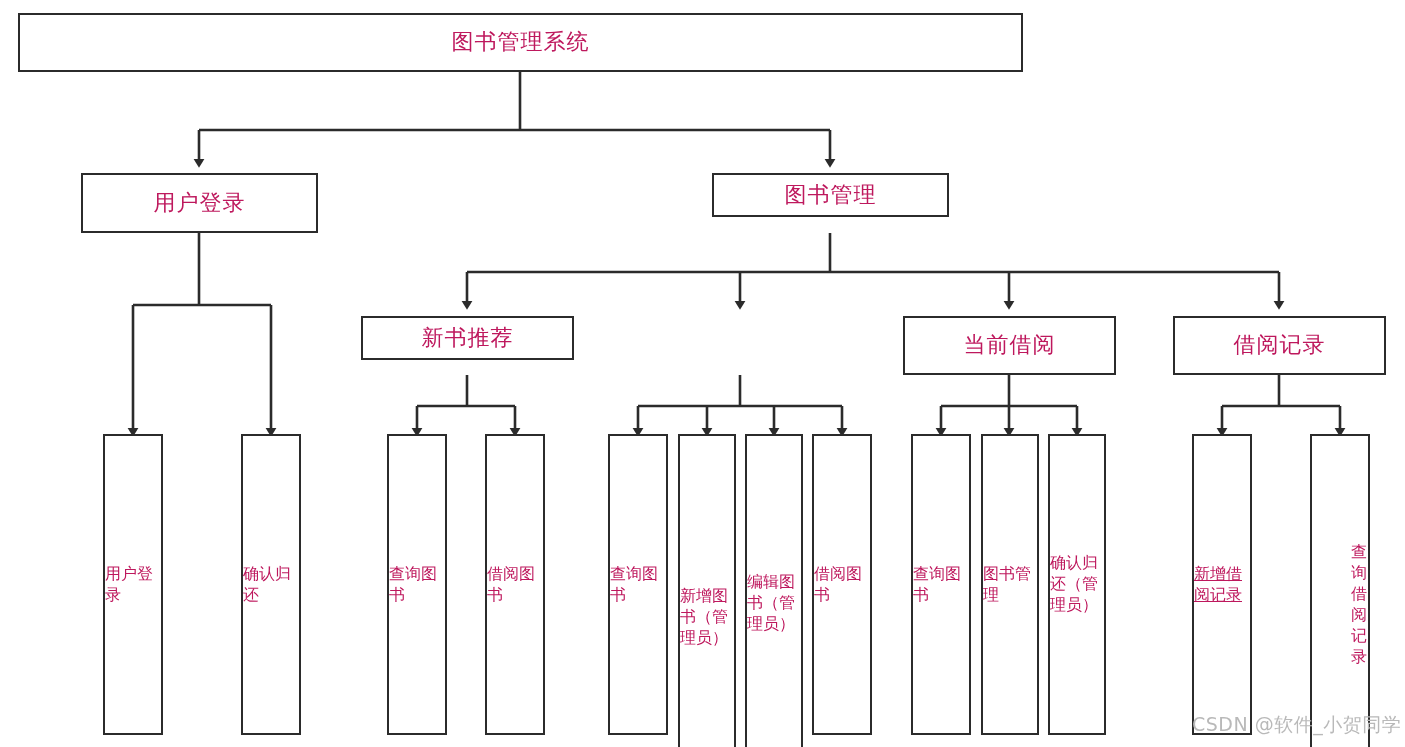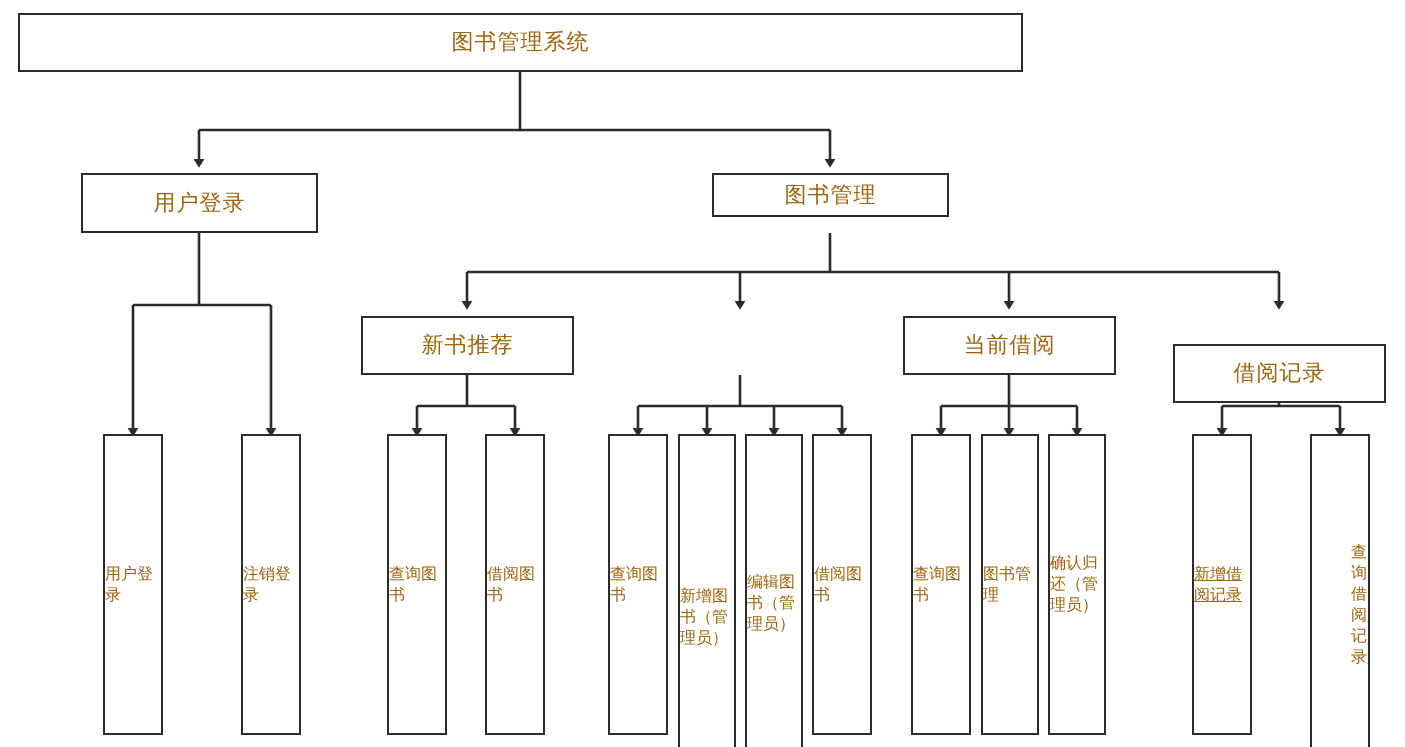--- a/index.html
+++ b/index.html
@@ -27,21 +27,21 @@
     pointer-events: none;
   }
   .node {
     position: absolute;
     box-sizing: border-box;
     background: #ffffff;
     border: 2.5px solid #2b2b2b;
     display: flex;
     align-items: center;
     justify-content: center;
-    color: #a16207;
+    color: #be185d;
   }
   .node-h {
     font-size: 21px;
     letter-spacing: 1px;
     line-height: 1.2;
     white-space: nowrap;
   }
   .node.root .node-h,
   .node.lvl1 .node-h,
   .node.lvl2 .node-h {
@@ -115,35 +115,35 @@
     <span class="node-h">图书管理系统</span>
   </div>
 
   <div class="node lvl1" style="left:81px; top:173px; width:237px; height:60px;">
     <span class="node-h">用户登录</span>
   </div>
   <div class="node lvl1" style="left:712px; top:173px; width:237px; height:44px;">
     <span class="node-h">图书管理</span>
   </div>
 
-  <div class="node lvl2" style="left:361px; top:316px; width:213px; height:59px;">
+  <div class="node lvl2" style="left:361px; top:316px; width:213px; height:44px;">
     <span class="node-h">新书推荐</span>
   </div>
   <div class="node lvl2" style="left:903px; top:316px; width:213px; height:59px;">
     <span class="node-h">当前借阅</span>
   </div>
-  <div class="node lvl2" style="left:1173px; top:316px; width:213px; height:59px;margin-top:28px;">
+  <div class="node lvl2" style="left:1173px; top:316px; width:213px; height:59px;">
     <span class="node-h">借阅记录</span>
   </div>
 
   <div class="node leaf" style="left:103px; top:434px; width:60px; height:301px;">
     <span class="vlabel">用户登录</span>
   </div>
   <div class="node leaf" style="left:241px; top:434px; width:60px; height:301px;">
-    <span class="vlabel">注销登录</span>
+    <span class="vlabel">确认归还</span>
   </div>
 
   <div class="node leaf" style="left:387px; top:434px; width:60px; height:301px;">
     <span class="vlabel">查询图书</span>
   </div>
   <div class="node leaf" style="left:485px; top:434px; width:60px; height:301px;">
     <span class="vlabel">借阅图书</span>
   </div>
 
   <div class="node leaf" style="left:608px; top:434px; width:60px; height:301px;">
@@ -169,14 +169,15 @@
     <span class="vlabel">确认归还（管理员）</span>
   </div>
 
   <div class="node leaf" style="left:1192px; top:434px; width:60px; height:301px;text-decoration:underline;">
     <span class="vlabel">新增借阅记录</span>
   </div>
   <div class="node leaf" style="left:1310px; top:434px; width:60px; height:341px;padding-left:39px;">
     <span class="vlabel">查询借阅记录</span>
   </div>
 
+  <div id="watermark" style="left:1192px; top:712px;">CSDN @软件_小贺同学</div>
 
 </div>
 
 </body></html>

